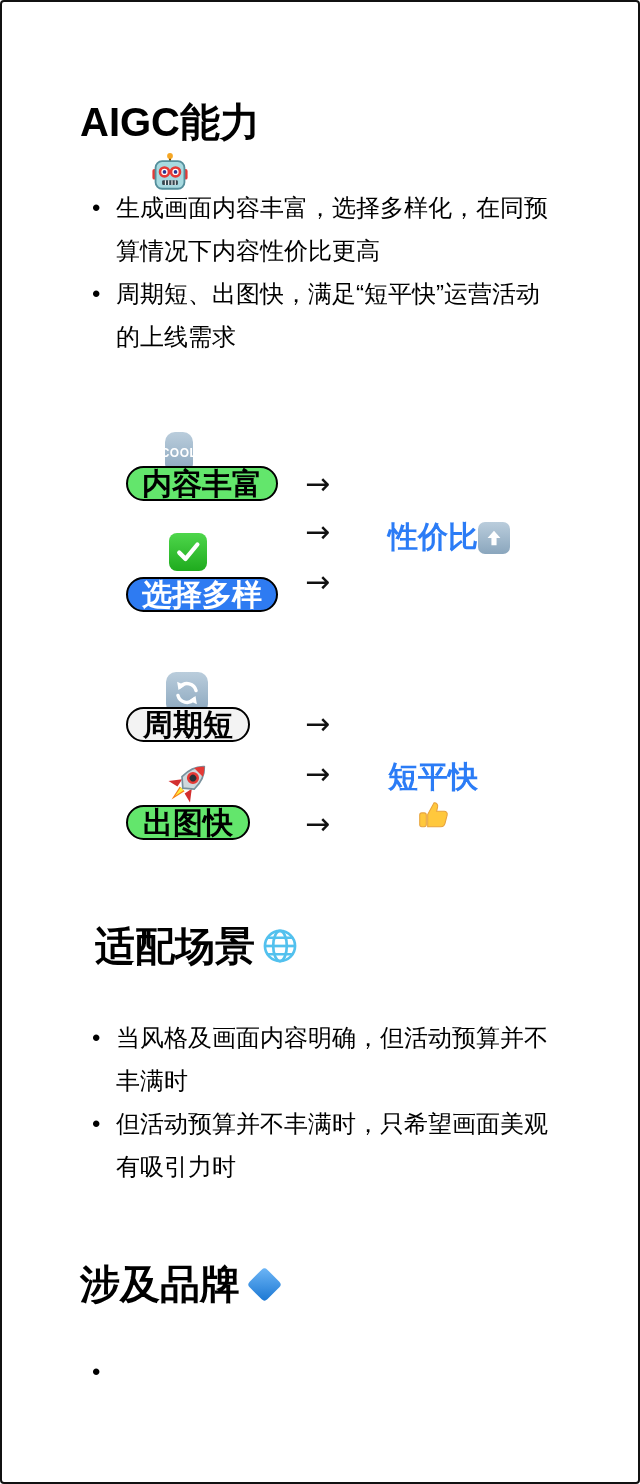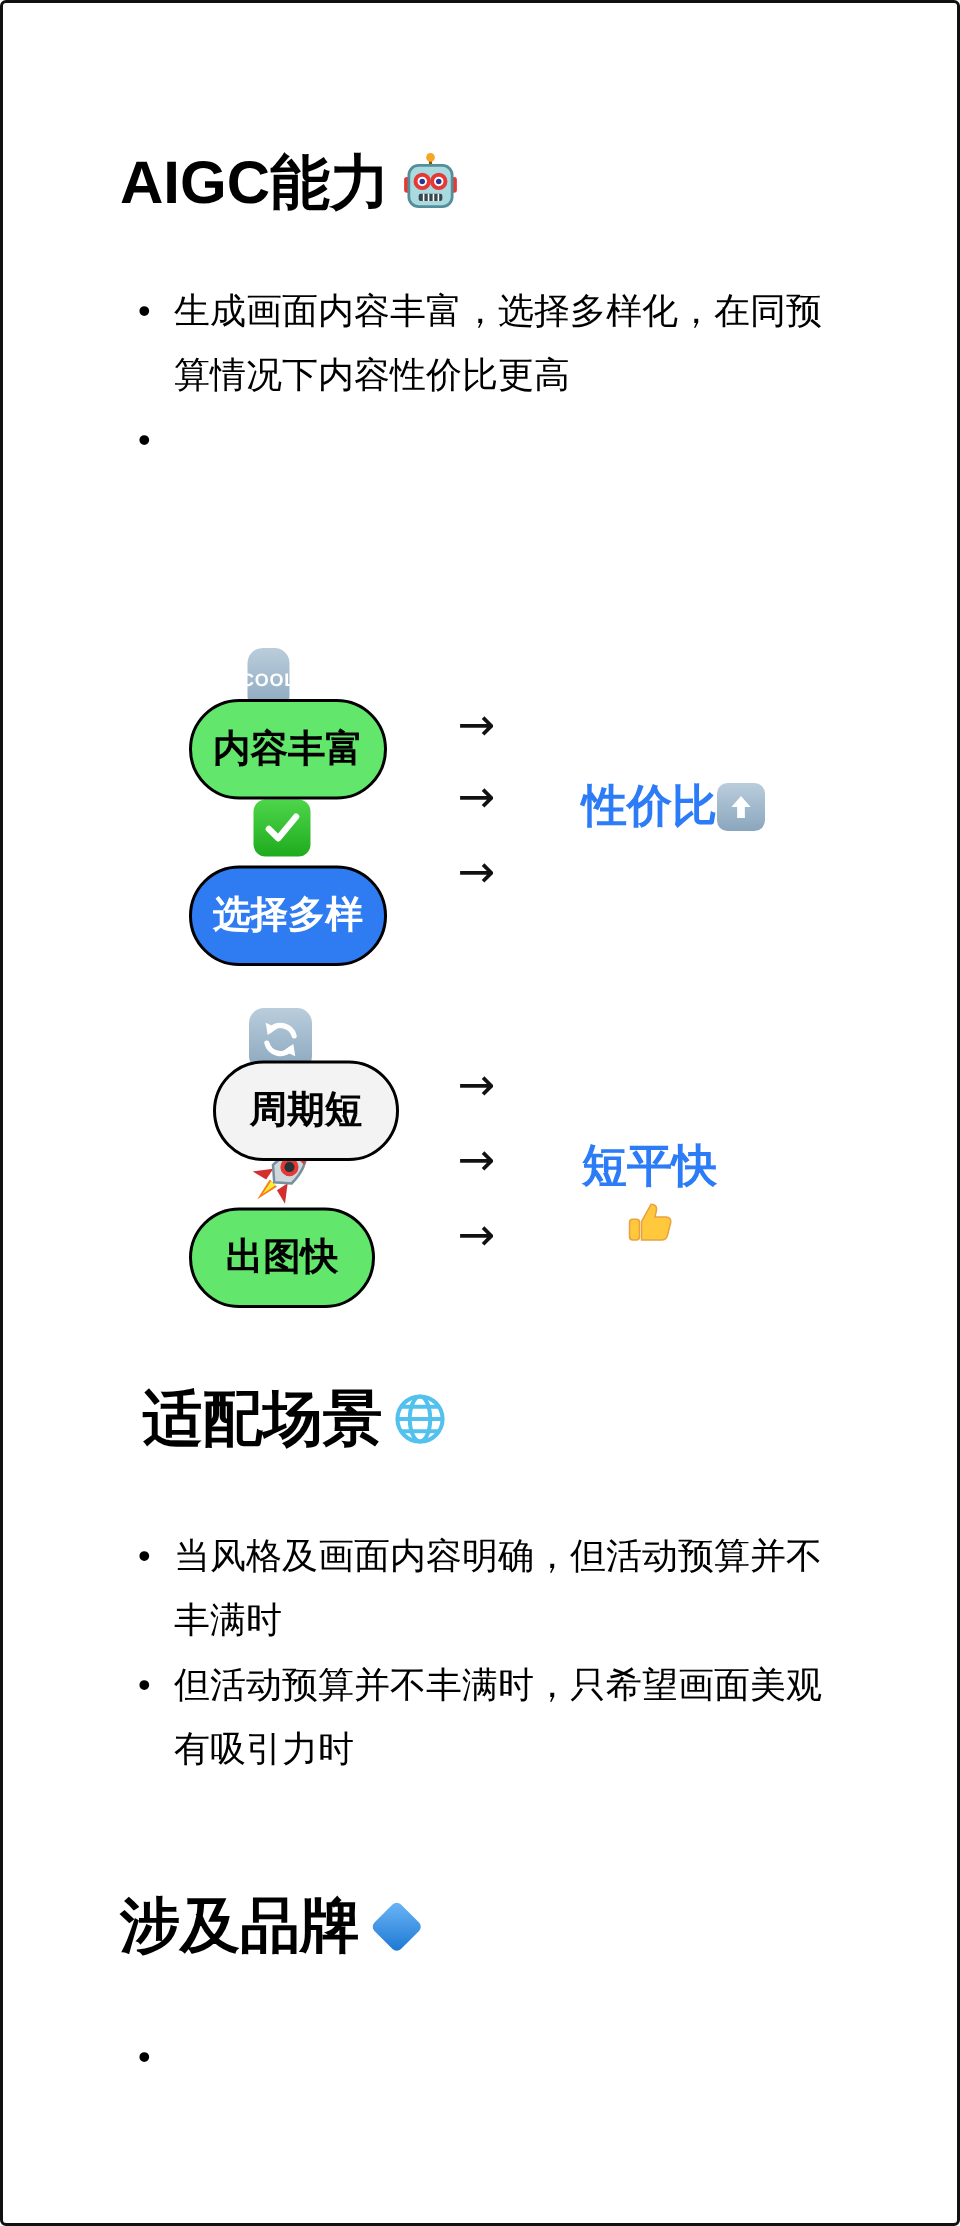--- a/index.html
+++ b/index.html
@@ -31,22 +31,22 @@
   ul.bullets li .dot{
     position:absolute;left:2px;top:0;
     font-size:24px;line-height:43px;color:#000;
   }
   
   .pill{
     box-sizing:border-box;
     min-width:124px;
     border:2.5px solid #000;
     border-radius:999px;
-    padding:16px 14px;
-    font-size:25px;font-weight:700;line-height:31px;
+    padding:0 14px;
+    font-size:30px;font-weight:700;line-height:31px;
     text-align:center;white-space:nowrap;
     z-index:2;
   }
   .pill.green{background:#63E66C;color:#000;}
   .pill.blue{background:#2E7BF2;color:#fff;margin-top:12px;}
   .pill.gray{background:#F3F3F3;color:#000;}
   
   .badge{z-index:1;display:flex;align-items:center;justify-content:center;}
   .cool-badge{
     width:28px;height:42px;border-radius:10px;
@@ -83,42 +83,42 @@
     background:linear-gradient(135deg,#6FB7F7 0%,#1976D2 100%);
     border-radius:4px;
   }
   .icon-inline{display:inline-flex;align-items:center;justify-content:center;}
 </style>
 </head>
 <body>
 
 <div class="page">
 
-  <div class="abs h1" style="left:78px;top:96px;">
+  <div class="abs h1" style="left:78px;top:96px;flex-direction:column;">
     <span>AIGC能力</span>
     <span class="icon-inline">
       <svg width="42" height="42" viewBox="0 0 32 32">
         <rect x="15.2" y="3.6" width="1.6" height="3.4" fill="#8A5A00"></rect>
         <circle cx="16" cy="3" r="2.2" fill="#F5A623"></circle>
         <rect x="2.6" y="13" width="3" height="8" rx="1.4" fill="#E53935"></rect>
         <rect x="26.4" y="13" width="3" height="8" rx="1.4" fill="#E53935"></rect>
         <rect x="5" y="7" width="22" height="21" rx="5" fill="#A8DAE0" stroke="#548E9B" stroke-width="1.4"></rect>
         <circle cx="11.8" cy="15.2" r="3.4" fill="#fff" stroke="#E53935" stroke-width="2"></circle>
         <circle cx="11.8" cy="15.2" r="1.4" fill="#283593"></circle>
         <circle cx="20.2" cy="15.2" r="3.4" fill="#fff" stroke="#E53935" stroke-width="2"></circle>
         <circle cx="20.2" cy="15.2" r="1.4" fill="#283593"></circle>
         <rect x="10" y="21.5" width="12" height="3.6" rx="1" fill="#37474F"></rect>
         <path d="M12.5 21.5v3.6M15 21.5v3.6M17.5 21.5v3.6M20 21.5v3.6" stroke="#fff" stroke-width="0.8"></path>
       </svg>
     </span>
   </div>
 
   <ul class="bullets abs" style="left:88px;top:184px;">
     <li><span class="dot">•</span><span>生成画面内容丰富，选择多样化，在同预算情况下内容性价比更高</span></li>
-    <li><span class="dot">•</span></li>
+    <li><span class="dot">•</span><span>周期短、出图快，满足“短平快”运营活动的上线需求</span></li>
   </ul>
 
   <div>
 
     <div class="abs badge cool-badge" style="left:163px;top:430px;">
       <span>COOL</span>
     </div>
     <div class="abs pill green" style="left:124px;top:464px;">内容丰富</div>
 
     <div class="abs badge check-badge" style="left:167px;top:531px;">
@@ -142,21 +142,21 @@
     </div>
 
     <div class="abs badge refresh-badge" style="left:164px;top:670px;">
       <svg width="32" height="32" viewBox="0 0 24 24">
         <path d="M18.8 10.2A7 7 0 0 0 6.9 7.2" fill="none" stroke="#fff" stroke-width="2.6" stroke-linecap="round"></path>
         <polygon points="4.6,3.6 5.6,9.8 10.6,6.4" fill="#fff"></polygon>
         <path d="M5.2 13.8a7 7 0 0 0 11.9 3" fill="none" stroke="#fff" stroke-width="2.6" stroke-linecap="round"></path>
         <polygon points="19.4,20.4 18.4,14.2 13.4,17.6" fill="#fff"></polygon>
       </svg>
     </div>
-    <div class="abs pill gray" style="left:140px;top:705px;">周期短</div>
+    <div class="abs pill gray" style="left:124px;top:705px;">周期短</div>
 
     <div class="abs badge" style="left:158px;top:755px;">
       <svg width="54" height="54" viewBox="0 0 32 32">
         <g transform="rotate(45 16 16)">
           <path d="M14 20h4l-2 9z" fill="#F57F17"></path>
           <path d="M14.8 20h2.4l-1.2 6z" fill="#FFEB3B"></path>
           <path d="M12 16l-5 6.5 6-1.5z" fill="#D32F2F"></path>
           <path d="M20 16l5 6.5-6-1.5z" fill="#D32F2F"></path>
           <path d="M16 1.5c4.2 3.8 5.2 9 5.2 13.5L16 19.5l-5.2-4.5c0-4.5 1-9.7 5.2-13.5z" fill="#CFD8DC" stroke="#78909C" stroke-width="1"></path>
           <path d="M16 1.5c1.6 1.5 2.8 3.1 3.6 4.8h-7.2c.8-1.7 2-3.3 3.6-4.8z" fill="#E53935"></path>

